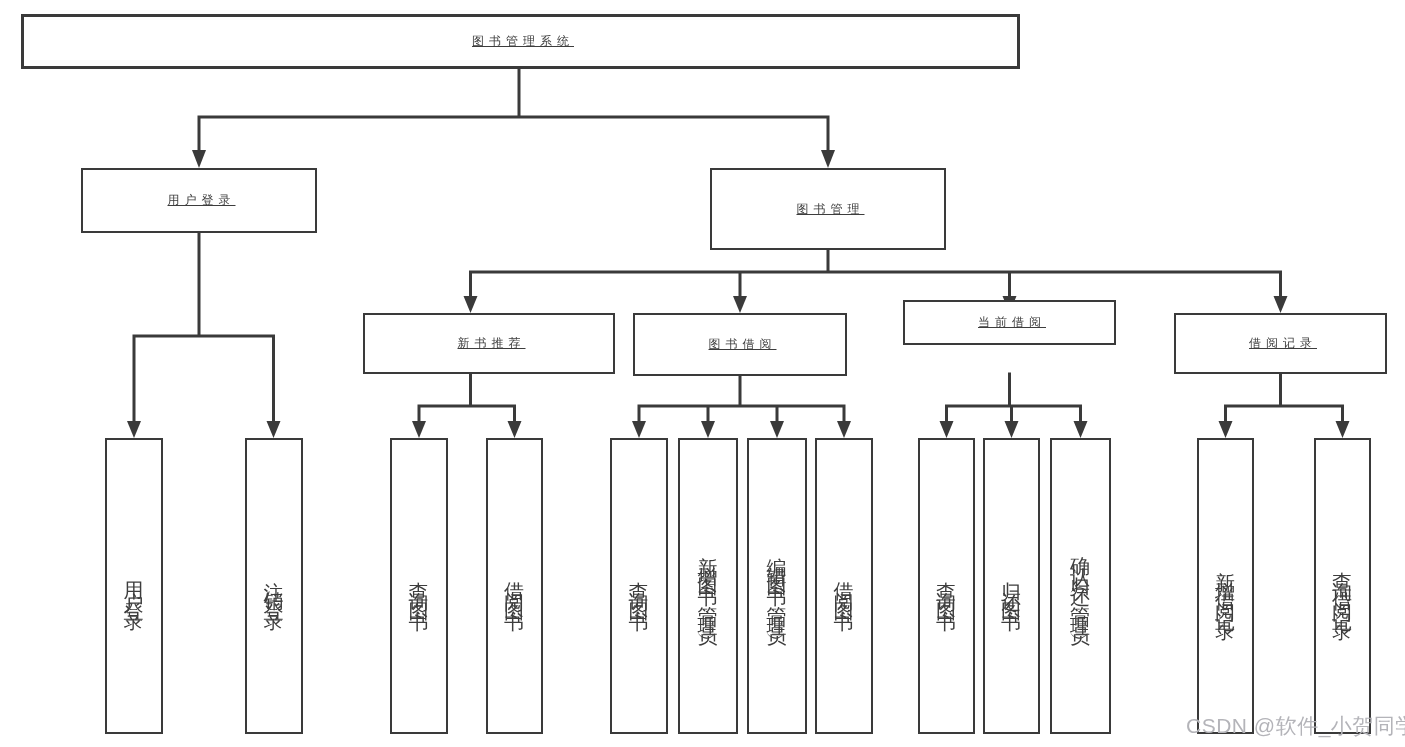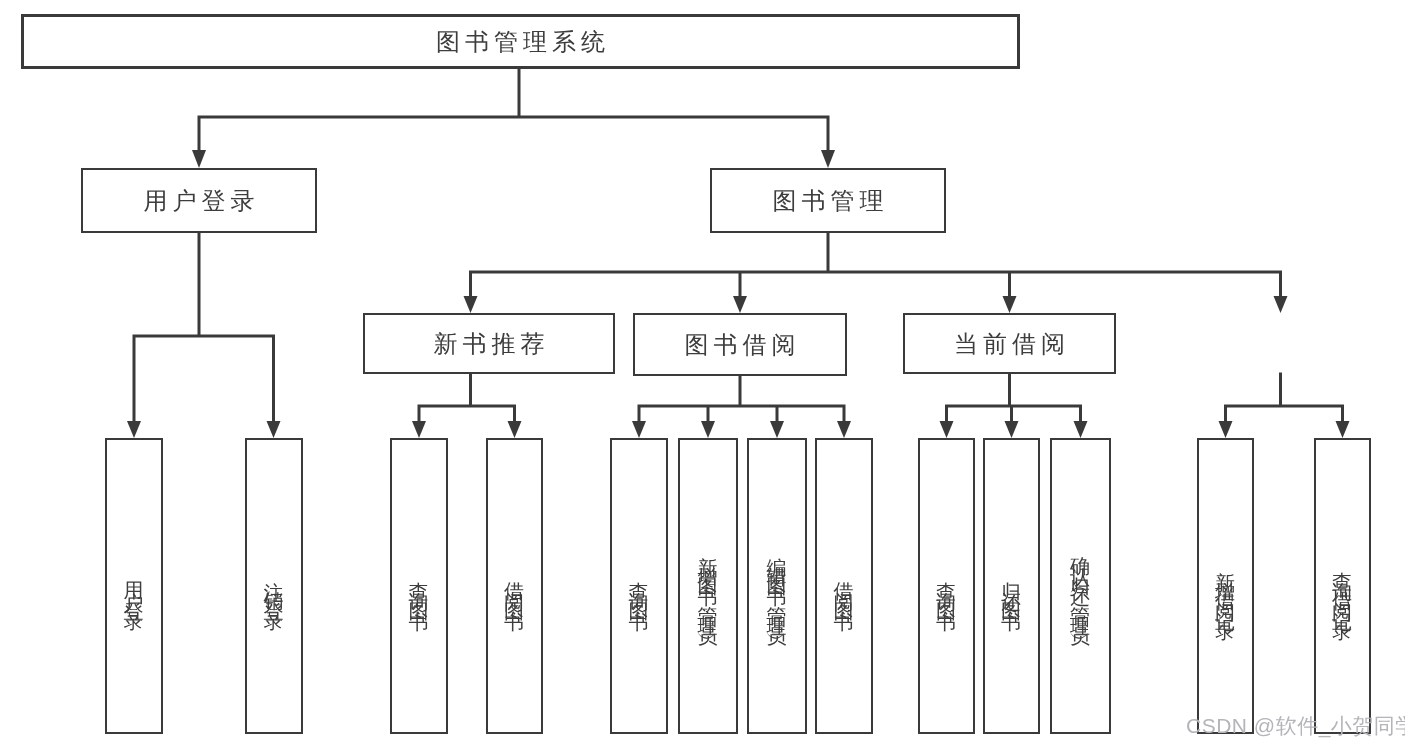--- a/index.html
+++ b/index.html
@@ -9,21 +9,21 @@
   }
   svg.connectors { position:absolute; left:0; top:0; width:1405px; height:747px; }
   svg.connectors path { stroke:#3a3a3a; stroke-width:3; fill:none; stroke-linecap:square; }
   svg.connectors polygon { fill:#3a3a3a; }
   .node {
     position:absolute; box-sizing:border-box; background:#ffffff;
     border:2.5px solid #3a3a3a; display:flex; align-items:center; justify-content:center;
     color:#3d3d3d;
   }
   .node.root { border-width:3px; }
-  .node.h span { font-size:24px; letter-spacing:5px; text-indent:5px; white-space:nowrap; }
+  .node.h span { font-size:12px; letter-spacing:5px; text-indent:5px; white-space:nowrap;text-decoration:underline; }
   .node.v span {
     writing-mode:vertical-rl; text-orientation:mixed;
     font-size:20px; letter-spacing:10px; line-height:1;
   }
   .watermark {
     position:absolute; left:1186px; top:712px; z-index:3;
     font-size:21px; color:#b4b4b9; letter-spacing:0.5px; white-space:nowrap;
   }
 </style>
 </head>
@@ -70,32 +70,35 @@
     <polygon points="1335.5,421 1349.5,421 1342.5,438"></polygon>
   </svg>
 
   <div class="node h root" style="left:21px; top:14px; width:999px; height:55px">
     <span>图书管理系统</span>
   </div>
 
   <div class="node h" style="left:81px; top:168px; width:236px; height:65px">
     <span>用户登录</span>
   </div>
-  <div class="node h" style="left:710px; top:168px; width:236px; height:65px">
+  <div class="node h" style="left:710px; top:168px; width:236px; height:82px">
     <span>图书管理</span>
   </div>
 
   <div class="node h" style="left:363px; top:313px; width:252px; height:61px">
     <span>新书推荐</span>
   </div>
   <div class="node h" style="left:633px; top:313px; width:214px; height:63px">
     <span>图书借阅</span>
   </div>
-  <div class="node h" style="left:903px; top:313px; width:213px; height:61px">
+  <div class="node h" style="left:903px; top:300px; width:213px; height:45px">
     <span>当前借阅</span>
+  </div>
+  <div class="node h" style="left:1174px; top:313px; width:213px; height:61px">
+    <span>借阅记录</span>
   </div>
 
   <div class="node v" style="left:105px; top:438px; width:58px; height:296px">
     <span>用户登录</span>
   </div>
   <div class="node v" style="left:245px; top:438px; width:58px; height:296px">
     <span>注销登录</span>
   </div>
 
   <div class="node v" style="left:390px; top:438px; width:58px; height:296px">

